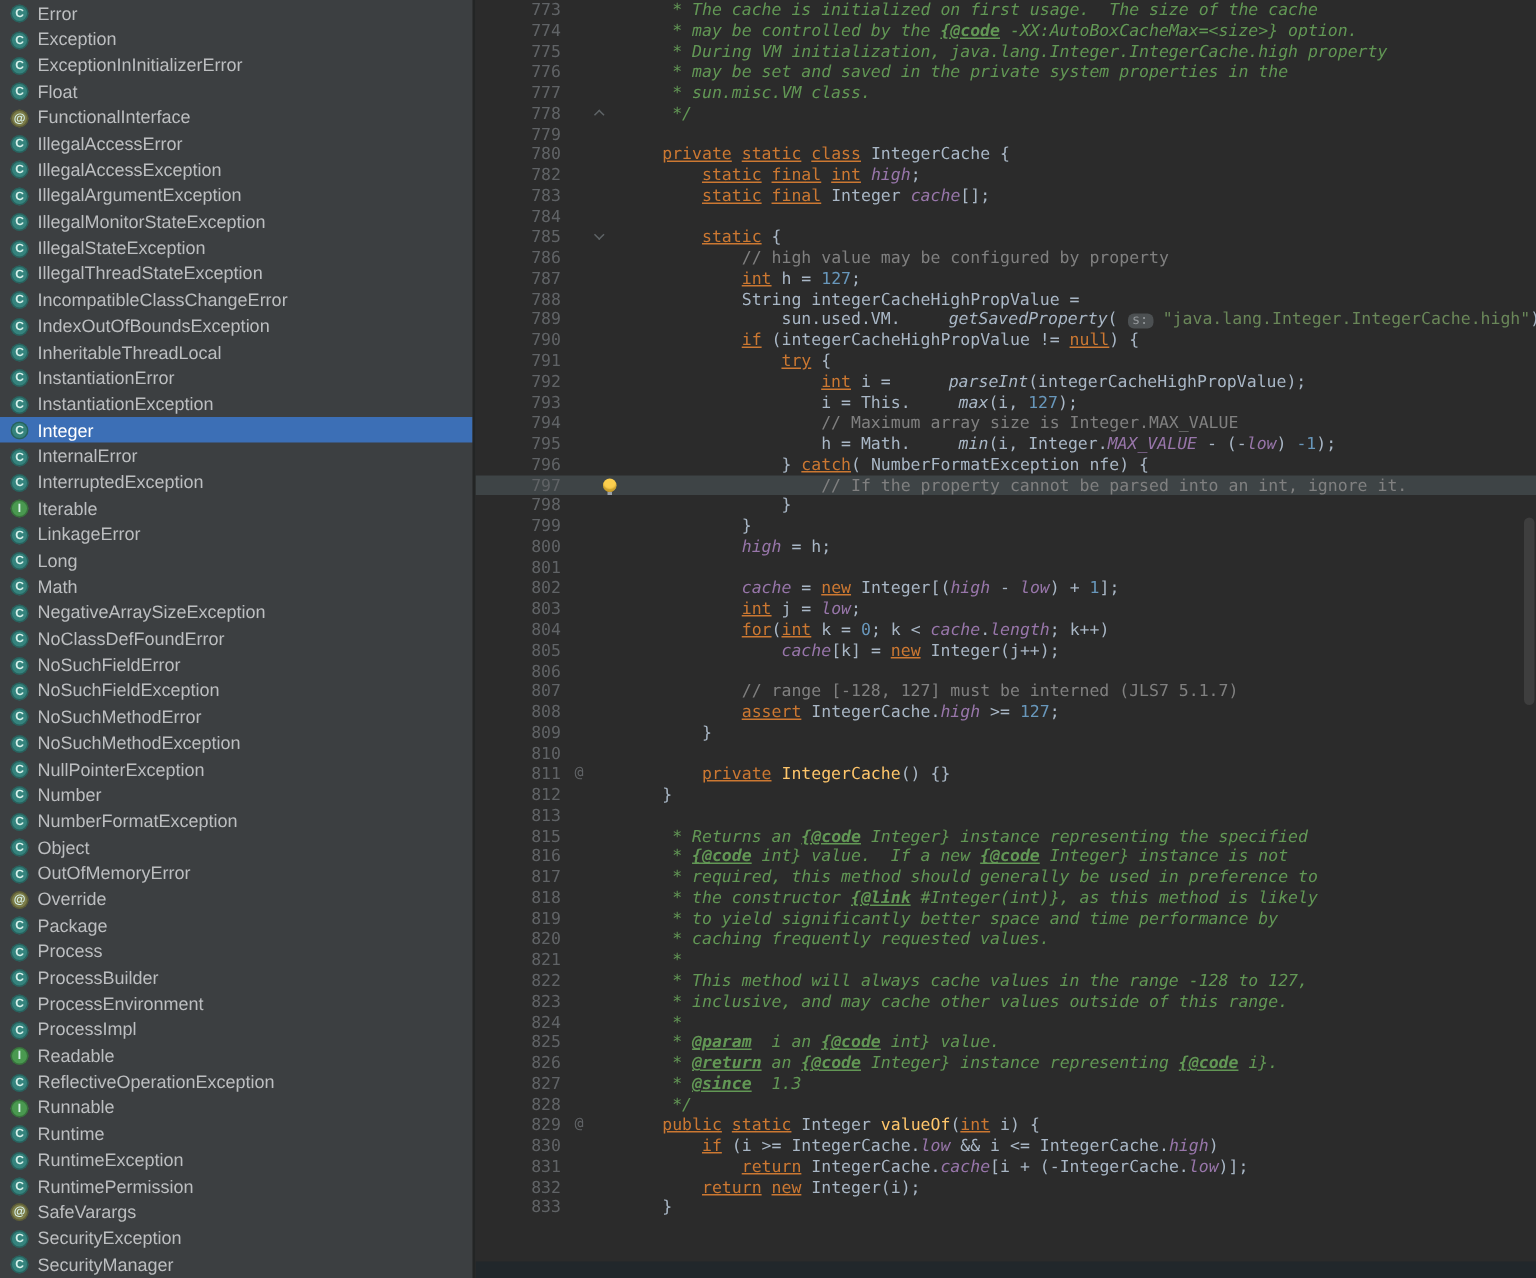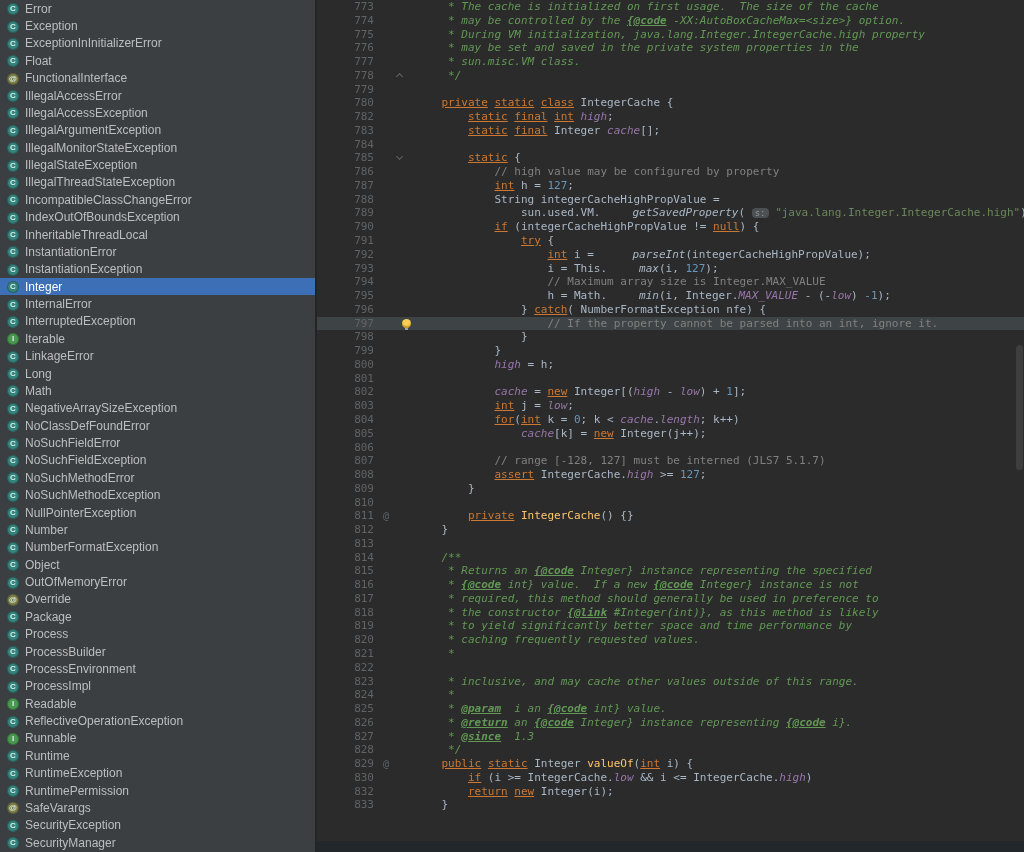--- a/index.html
+++ b/index.html
@@ -321,36 +321,36 @@
         <div class="line"><span class="ln">804</span><span class="strip"></span><span class="codeseg"><span>            </span><span class="k">for</span><span>(</span><span class="k">int</span><span> k = </span><span class="n">0</span><span>; k &lt; </span><span class="f">cache</span><span>.</span><span class="f">length</span><span>; k++)</span></span></div>
         <div class="line"><span class="ln">805</span><span class="strip"></span><span class="codeseg"><span>                </span><span class="f">cache</span><span>[k] = </span><span class="k">new</span><span> Integer(j++);</span></span></div>
         <div class="line"><span class="ln">806</span><span class="strip"></span><span class="codeseg"></span></div>
         <div class="line"><span class="ln">807</span><span class="strip"></span><span class="codeseg"><span>            </span><span class="c">// range [-128, 127] must be interned (JLS7 5.1.7)</span></span></div>
         <div class="line"><span class="ln">808</span><span class="strip"></span><span class="codeseg"><span>            </span><span class="k">assert</span><span> IntegerCache.</span><span class="f">high</span><span> &gt;= </span><span class="n">127</span><span>;</span></span></div>
         <div class="line"><span class="ln">809</span><span class="strip"></span><span class="codeseg"><span>        }</span></span></div>
         <div class="line"><span class="ln">810</span><span class="strip"></span><span class="codeseg"></span></div>
         <div class="line"><span class="ln">811</span><span class="strip"><span class="gat">@</span></span><span class="codeseg"><span>        </span><span class="k">private</span><span> </span><span class="m">IntegerCache</span><span>() {}</span></span></div>
         <div class="line"><span class="ln">812</span><span class="strip"></span><span class="codeseg"><span>    }</span></span></div>
         <div class="line"><span class="ln">813</span><span class="strip"></span><span class="codeseg"></span></div>
-        <div class="line"><span class="ln">814</span><span class="strip"></span><span class="codeseg"><span class="d">    /**</span></span></div>
         <div class="line"><span class="ln">815</span><span class="strip"></span><span class="codeseg"><span class="d">     * Returns an </span><span class="t">{@code</span><span class="d"> Integer} instance representing the specified</span></span></div>
         <div class="line"><span class="ln">816</span><span class="strip"></span><span class="codeseg"><span class="d">     * </span><span class="t">{@code</span><span class="d"> int} value.  If a new </span><span class="t">{@code</span><span class="d"> Integer} instance is not</span></span></div>
         <div class="line"><span class="ln">817</span><span class="strip"></span><span class="codeseg"><span class="d">     * required, this method should generally be used in preference to</span></span></div>
         <div class="line"><span class="ln">818</span><span class="strip"></span><span class="codeseg"><span class="d">     * the constructor </span><span class="t">{@link</span><span class="d"> #Integer(int)}, as this method is likely</span></span></div>
         <div class="line"><span class="ln">819</span><span class="strip"></span><span class="codeseg"><span class="d">     * to yield significantly better space and time performance by</span></span></div>
         <div class="line"><span class="ln">820</span><span class="strip"></span><span class="codeseg"><span class="d">     * caching frequently requested values.</span></span></div>
         <div class="line"><span class="ln">821</span><span class="strip"></span><span class="codeseg"><span class="d">     *</span></span></div>
-        <div class="line"><span class="ln">822</span><span class="strip"></span></div>
+        <div class="line"><span class="ln">822</span><span class="strip"></span><span class="codeseg"><span class="d">     * This method will always cache values in the range -128 to 127,</span></span></div>
         <div class="line"><span class="ln">823</span><span class="strip"></span><span class="codeseg"><span class="d">     * inclusive, and may cache other values outside of this range.</span></span></div>
         <div class="line"><span class="ln">824</span><span class="strip"></span><span class="codeseg"><span class="d">     *</span></span></div>
         <div class="line"><span class="ln">825</span><span class="strip"></span><span class="codeseg"><span class="d">     * </span><span class="t">@param</span><span class="d">  i an </span><span class="t">{@code</span><span class="d"> int} value.</span></span></div>
         <div class="line"><span class="ln">826</span><span class="strip"></span><span class="codeseg"><span class="d">     * </span><span class="t">@return</span><span class="d"> an </span><span class="t">{@code</span><span class="d"> Integer} instance representing </span><span class="t">{@code</span><span class="d"> i}.</span></span></div>
         <div class="line"><span class="ln">827</span><span class="strip"></span><span class="codeseg"><span class="d">     * </span><span class="t">@since</span><span class="d">  1.3</span></span></div>
         <div class="line"><span class="ln">828</span><span class="strip"></span><span class="codeseg"><span class="d">     */</span></span></div>
         <div class="line"><span class="ln">829</span><span class="strip"><span class="gat">@</span></span><span class="codeseg"><span>    </span><span class="k">public</span><span> </span><span class="k">static</span><span> Integer </span><span class="m">valueOf</span><span>(</span><span class="k">int</span><span> i) {</span></span></div>
         <div class="line"><span class="ln">830</span><span class="strip"></span><span class="codeseg"><span>        </span><span class="k">if</span><span> (i &gt;= IntegerCache.</span><span class="f">low</span><span> &amp;&amp; i &lt;= IntegerCache.</span><span class="f">high</span><span>)</span></span></div>
+        <div class="line"><span class="ln">831</span><span class="strip"></span><span class="codeseg"><span>            </span><span class="k">return</span><span> IntegerCache.</span><span class="f">cache</span><span>[i + (-IntegerCache.</span><span class="f">low</span><span>)];</span></span></div>
         <div class="line"><span class="ln">832</span><span class="strip"></span><span class="codeseg"><span>        </span><span class="k">return</span><span> </span><span class="k">new</span><span> Integer(i);</span></span></div>
         <div class="line"><span class="ln">833</span><span class="strip"></span><span class="codeseg"><span>    }</span></span></div>
       </div>
     <div class="bottom-band"></div>
     <div class="scroll-thumb"></div>
   </div>
 </div>
 
 </body></html>

